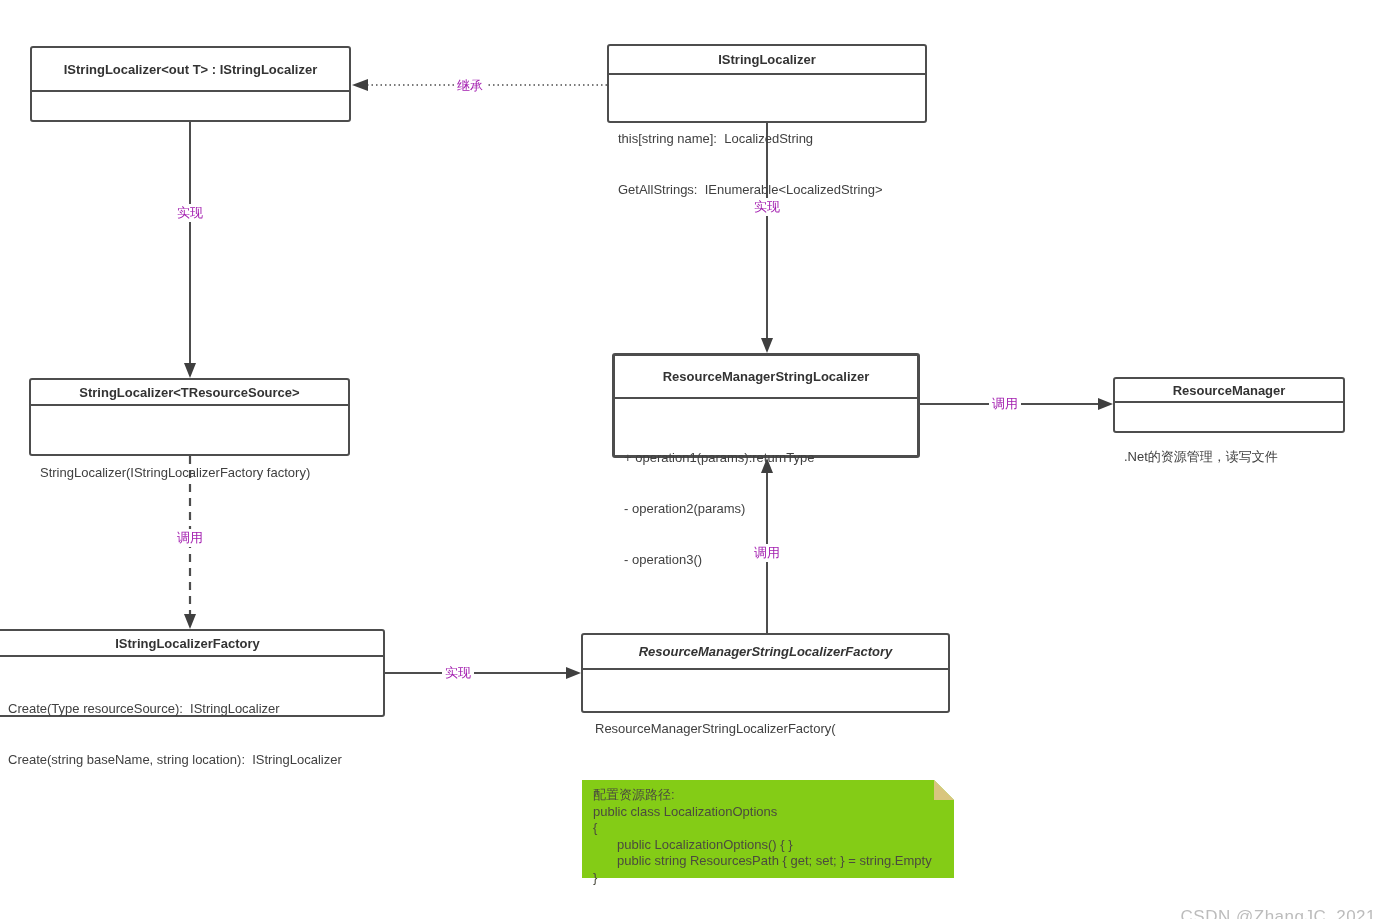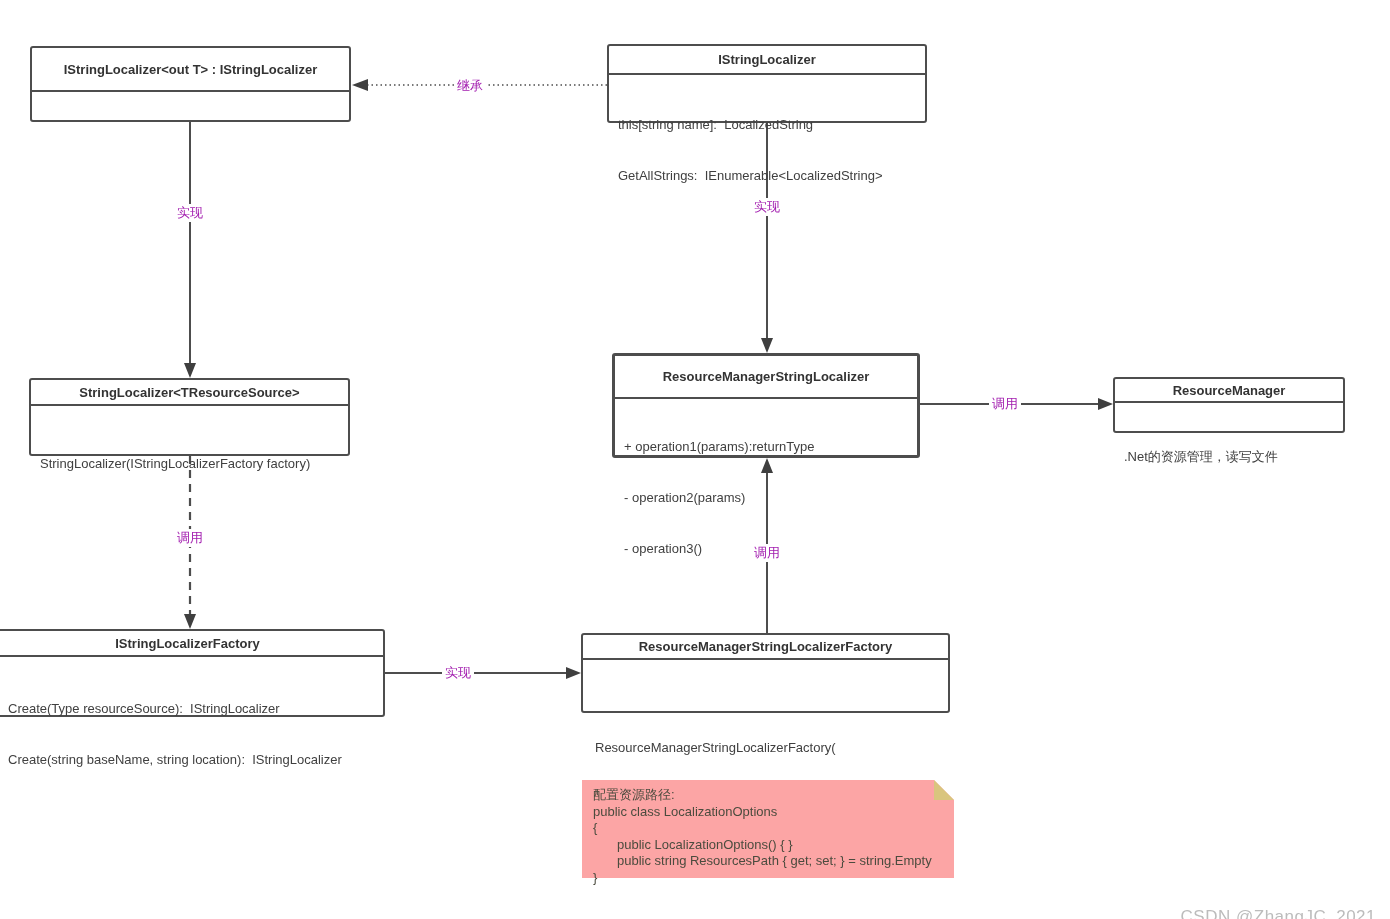--- a/index.html
+++ b/index.html
@@ -50,21 +50,21 @@
     padding: 0 3px;
     font-size: 13px;
     color: #a21caf;
     white-space: nowrap;
   }
 
   .note {
     position: absolute;
     left: 582px; top: 780px;
     width: 372px; height: 98px;
-    background: #fca5a5;
+    background: #84cc16;
     box-sizing: border-box;
     padding: 7px 0 12px 11px;
   }
   .note-line {
     font-size: 13px;
     line-height: 16.5px;
     color: #4b4b3e;
     white-space: pre;
   }
   .note-fold { position: absolute; top: 0; right: 0; display: block; }
@@ -122,36 +122,36 @@
     </g>
   </svg>
 
   <div class="class-box" style="left:30px; top:46px; width:321px; height:76px;">
     <div class="class-title" style="height:44px;">IStringLocalizer&lt;out T&gt; : IStringLocalizer</div>
     <div class="class-members" style="height:28px;"></div>
   </div>
 
   <div class="class-box" style="left:607px; top:44px; width:320px; height:79px;">
     <div class="class-title" style="height:29px;">IStringLocalizer</div>
-    <div class="class-members" style="padding-top:7px;">
+    <div class="class-members" style="padding-top:21px;">
       <div class="member-line">this[string name]:  LocalizedString</div>
       <div class="member-line">GetAllStrings:  IEnumerable&lt;LocalizedString&gt;</div>
     </div>
   </div>
 
   <div class="class-box" style="left:29px; top:378px; width:321px; height:78px;">
     <div class="class-title" style="height:26px;">StringLocalizer&lt;TResourceSource&gt;</div>
-    <div class="class-members" style="padding-top:15px;">
+    <div class="class-members" style="padding-top:24px;">
       <div class="member-line">StringLocalizer(IStringLocalizerFactory factory)</div>
     </div>
   </div>
 
   <div class="class-box thick" style="left:612px; top:353px; width:308px; height:105px;">
     <div class="class-title" style="height:43px;">ResourceManagerStringLocalizer</div>
-    <div class="class-members" style="padding-top:5px;">
+    <div class="class-members" style="padding-top:16px;">
       <div class="member-line">+ operation1(params):returnType</div>
       <div class="member-line">- operation2(params)</div>
       <div class="member-line">- operation3()</div>
     </div>
   </div>
 
   <div class="class-box" style="left:1113px; top:377px; width:232px; height:56px;">
     <div class="class-title" style="height:24px;">ResourceManager</div>
     <div class="class-members" style="padding-top:11px;">
       <div class="member-line">.Net的资源管理，读写文件</div>
@@ -160,22 +160,22 @@
 
   <div class="class-box" style="left:-10px; top:629px; width:395px; height:88px;">
     <div class="class-title" style="height:26px;">IStringLocalizerFactory</div>
     <div class="class-members" style="padding-top:9px; padding-left:16px;">
       <div class="member-line">Create(Type resourceSource):  IStringLocalizer</div>
       <div class="member-line">Create(string baseName, string location):  IStringLocalizer</div>
     </div>
   </div>
 
   <div class="class-box" style="left:581px; top:633px; width:369px; height:80px;">
-    <div class="class-title" style="height:25px;">ResourceManagerStringLocalizerFactory</div>
-    <div class="class-members" style="padding-top:9px; padding-left:12px;margin-top:36px;">
+    <div class="class-title" style="height:35px;font-style:italic;">ResourceManagerStringLocalizerFactory</div>
+    <div class="class-members" style="padding-top:16px; padding-left:12px;">
       <div class="member-line">ResourceManagerStringLocalizerFactory(</div>
     </div>
   </div>
 
   <div class="edge-label" style="left:470px; top:86px;">继承</div>
   <div class="edge-label" style="left:190px; top:213px;">实现</div>
   <div class="edge-label" style="left:767px; top:207px;">实现</div>
   <div class="edge-label" style="left:190px; top:538px;">调用</div>
   <div class="edge-label" style="left:1005px; top:404px;">调用</div>
   <div class="edge-label" style="left:767px; top:553px;">调用</div>

